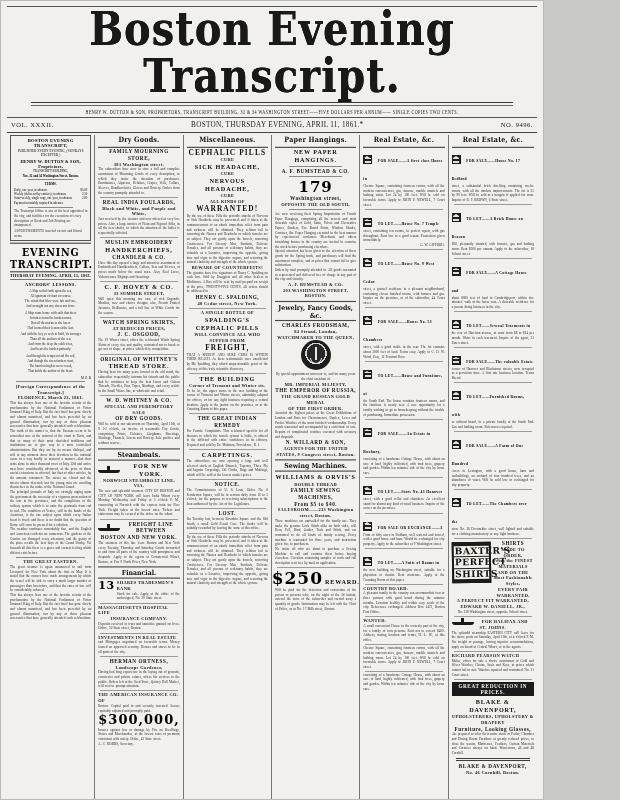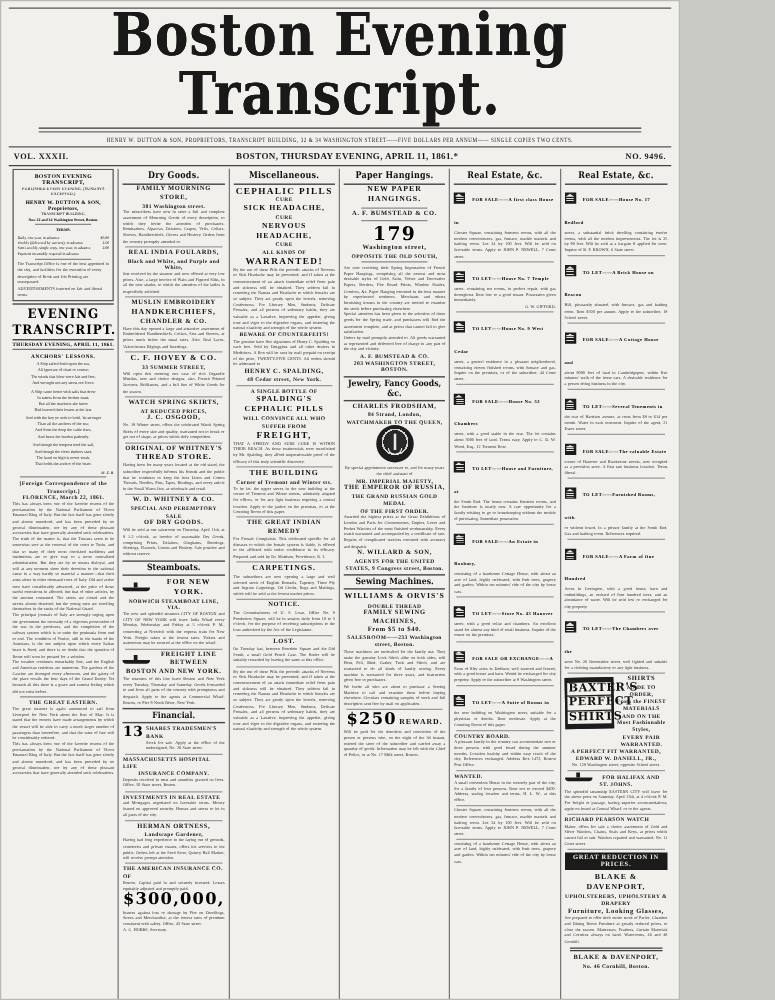--- a/index.html
+++ b/index.html
@@ -42,21 +42,21 @@
     font-size:4.1px;
     letter-spacing:.45px;
     color:#232323;
     padding:2.5px 0 2.5px 0;
     transform:scaleY(1.25);
     white-space:nowrap;
   }
   .imprint-rule{border-top:1px solid #555;height:0;margin:1px 0 0 0;}
   .volbar{
     display:flex;align-items:baseline;justify-content:space-between;
-    font-size:6.6px;font-weight:bold;letter-spacing:.5px;
+    font-size:6.6px;font-weight:normal;letter-spacing:.5px;
     padding:3px 4px 3px 4px;
     color:#1d1d1d;
     text-align:right;
   }
   .volbar .center{font-size:7.2px;letter-spacing:.3px;}
   .volbar-rule{border-top:1.4px solid #444;height:0;margin-bottom:2px;}
 
   
   .cols{
     display:flex;
@@ -538,21 +538,21 @@
         <div class="h3">FAMILY SEWING MACHINES,</div>
         <div class="h3">From $5 to $40.</div>
         <div class="h4">SALESROOM——233 Washington street, Boston.</div>
         <div class="body">These machines are unrivalled for the family use. They make the genuine Lock Stitch alike on both sides, will Hem, Fell, Bind, Gather, Tuck and Stitch, and are warranted to do all kinds of family sewing. Every machine is warranted for three years, and instruction given free to purchasers.</div>
         <div class="body">We invite all who are about to purchase a Sewing Machine to call and examine these before buying elsewhere. Circulars containing samples of work and full description sent free by mail on application.</div>
       </div>
       <div class="hr-thin"></div>
 
       <div class="ad">
         <div style="display:flex;align-items:baseline;justify-content:center;gap:2px;">
-          <span class="bignum" style="font-size:13px">$250</span>
+          <span class="bignum" style="font-size:17px">$250</span>
           <span class="h2">REWARD.</span>
         </div>
         <div class="body">Will be paid for the detection and conviction of the person or persons who, on the night of the 3d instant, entered the store of the subscriber and carried away a quantity of goods. Information may be left with the Chief of Police, or at No. 17 Milk street, Boston.</div>
       </div>
     </div>
 
     <div class="col">
       <div class="colhead">Real Estate, &amp;c.</div>
 
       <div class="ad">

